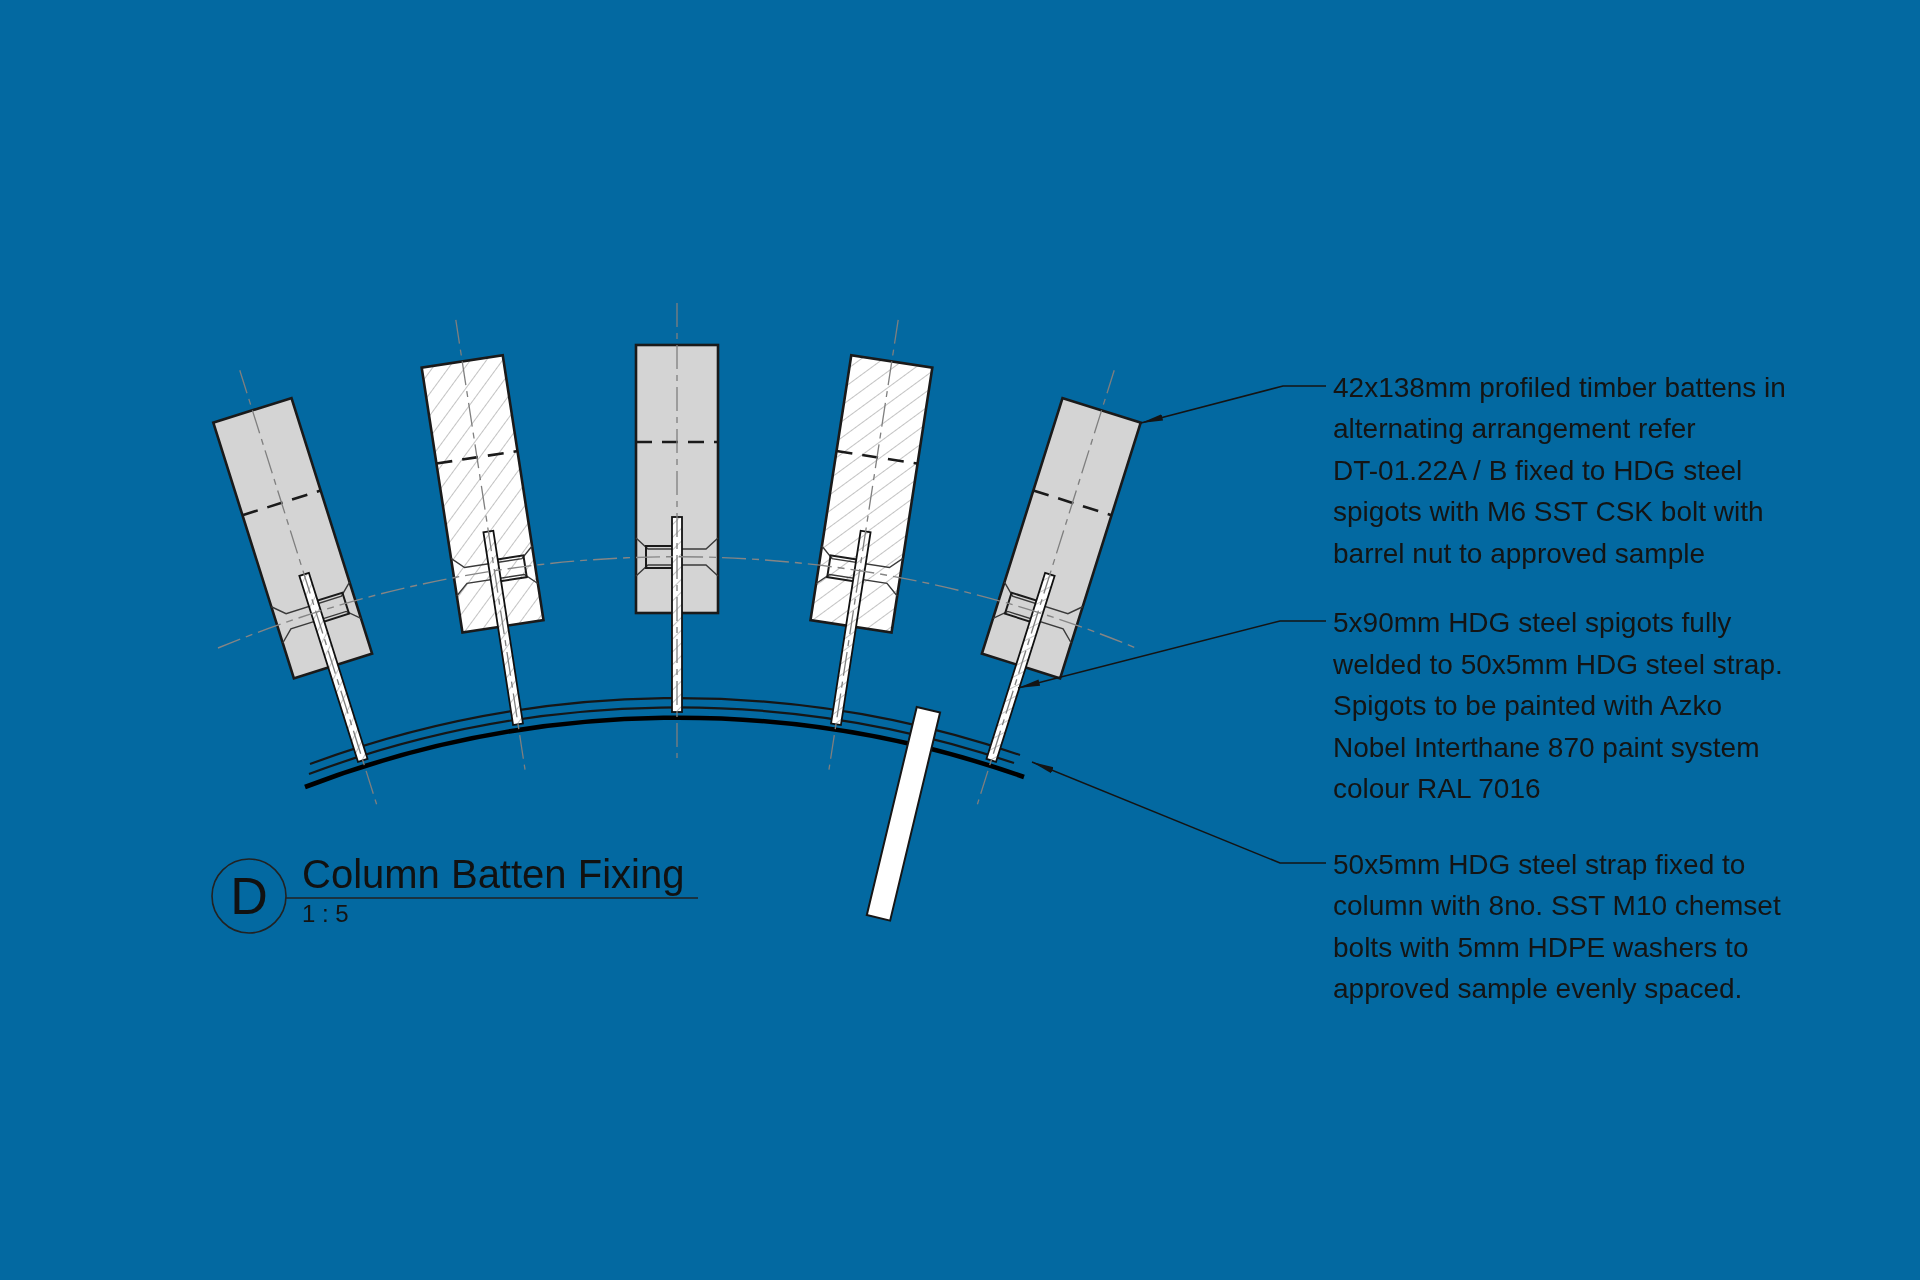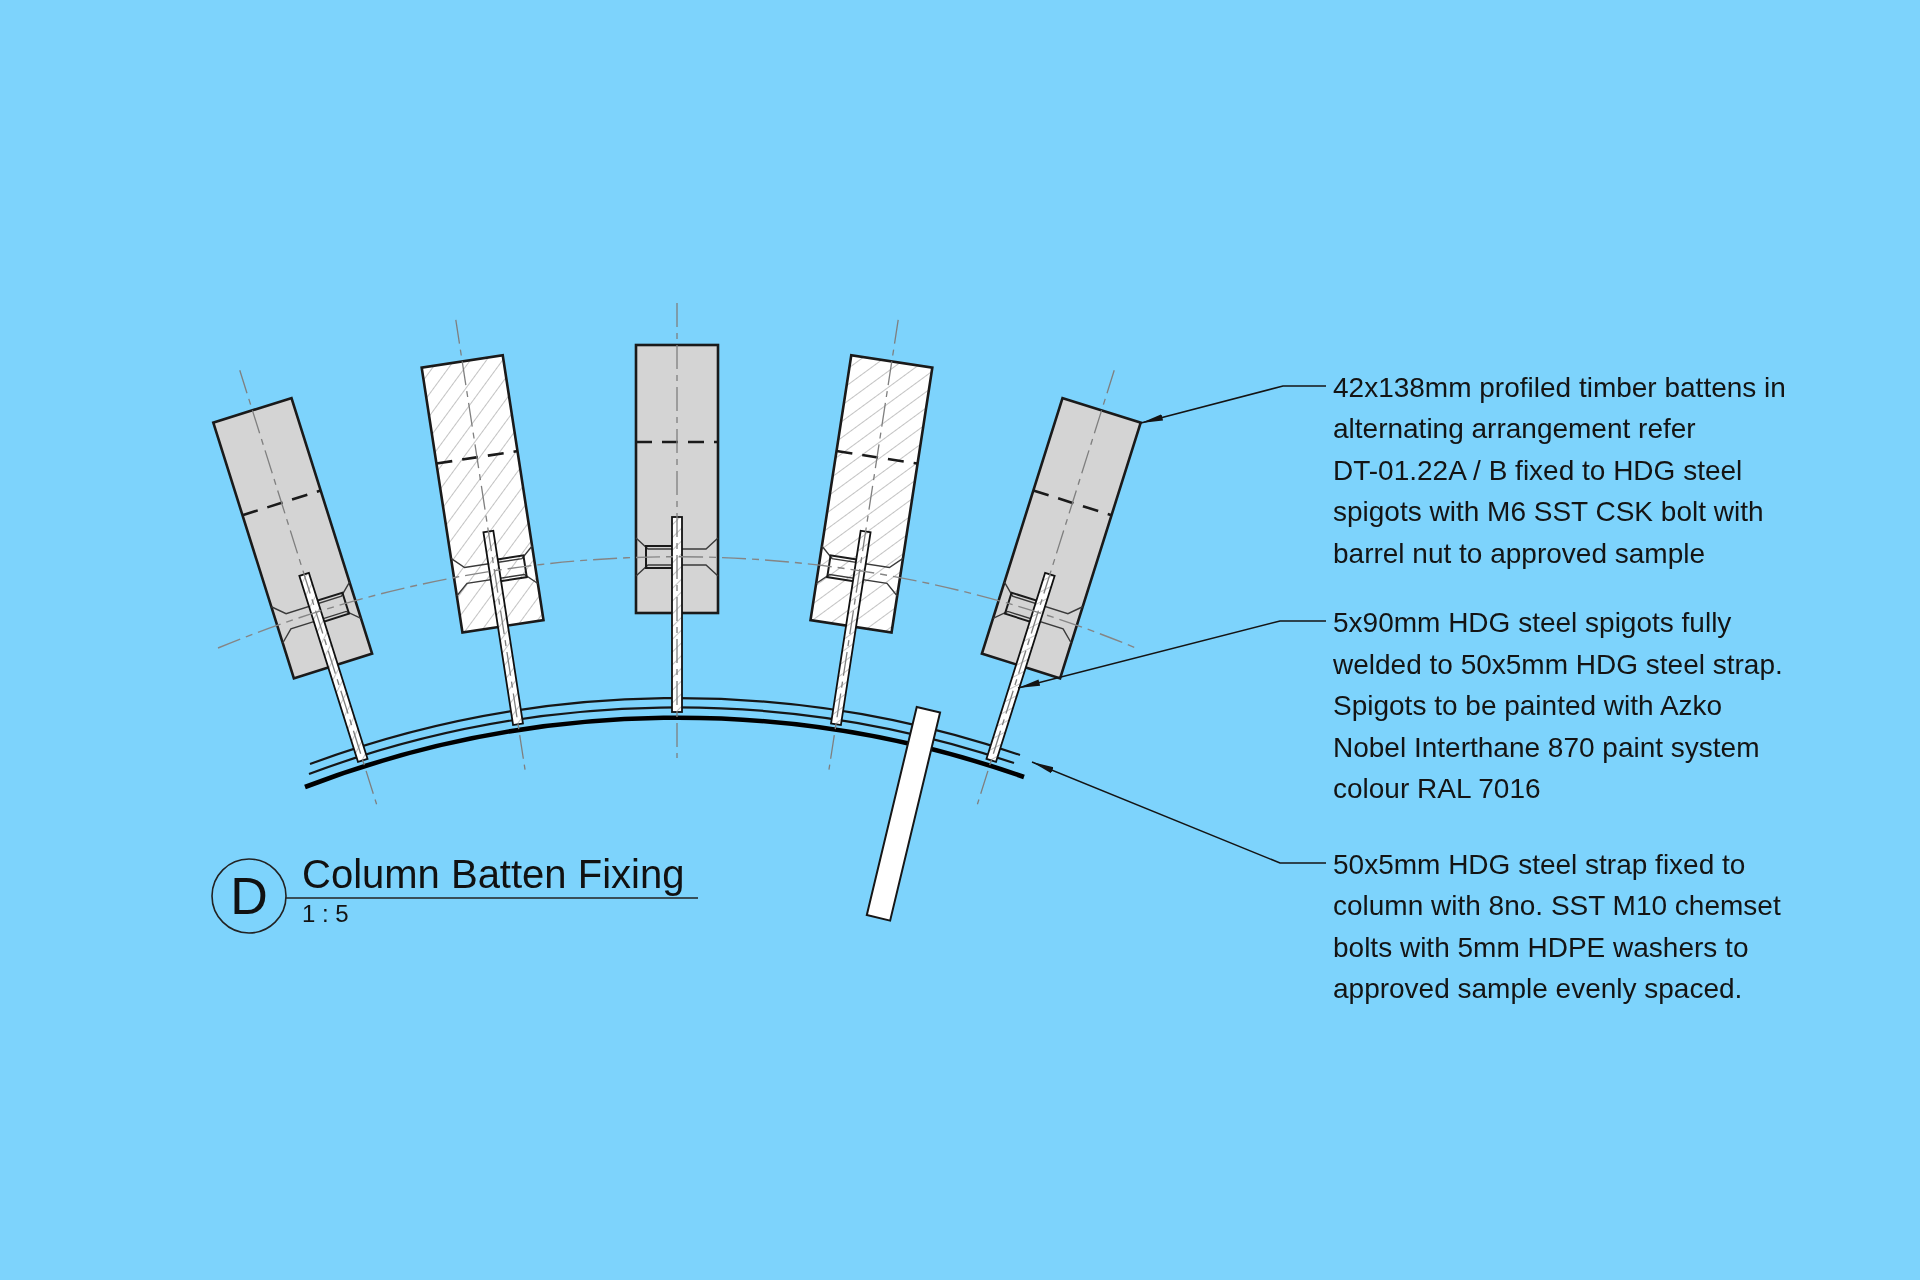--- a/index.html
+++ b/index.html
@@ -1,20 +1,20 @@
 <!DOCTYPE html>
 <html><head>
 <meta charset="utf-8">
 <style>
   html, body { margin: 0; padding: 0; background: #ffffff; }
   .page {
     position: relative;
     width: 1920px;
     height: 1280px;
-    background: #7dd3fc;
+    background: #0369a1;
     overflow: hidden;
     font-family: "Liberation Sans", sans-serif;
   }
   svg { display: block; }
 
   .ann    { font: 28px "Liberation Sans", sans-serif; fill: #141414; }
   .ttitle { font: 40px "Liberation Sans", sans-serif; fill: #111111; }
   .dletter{ font: 52px "Liberation Sans", sans-serif; fill: #111111; }
   .tscale { font: 24px "Liberation Sans", sans-serif; fill: #141414; }
 

